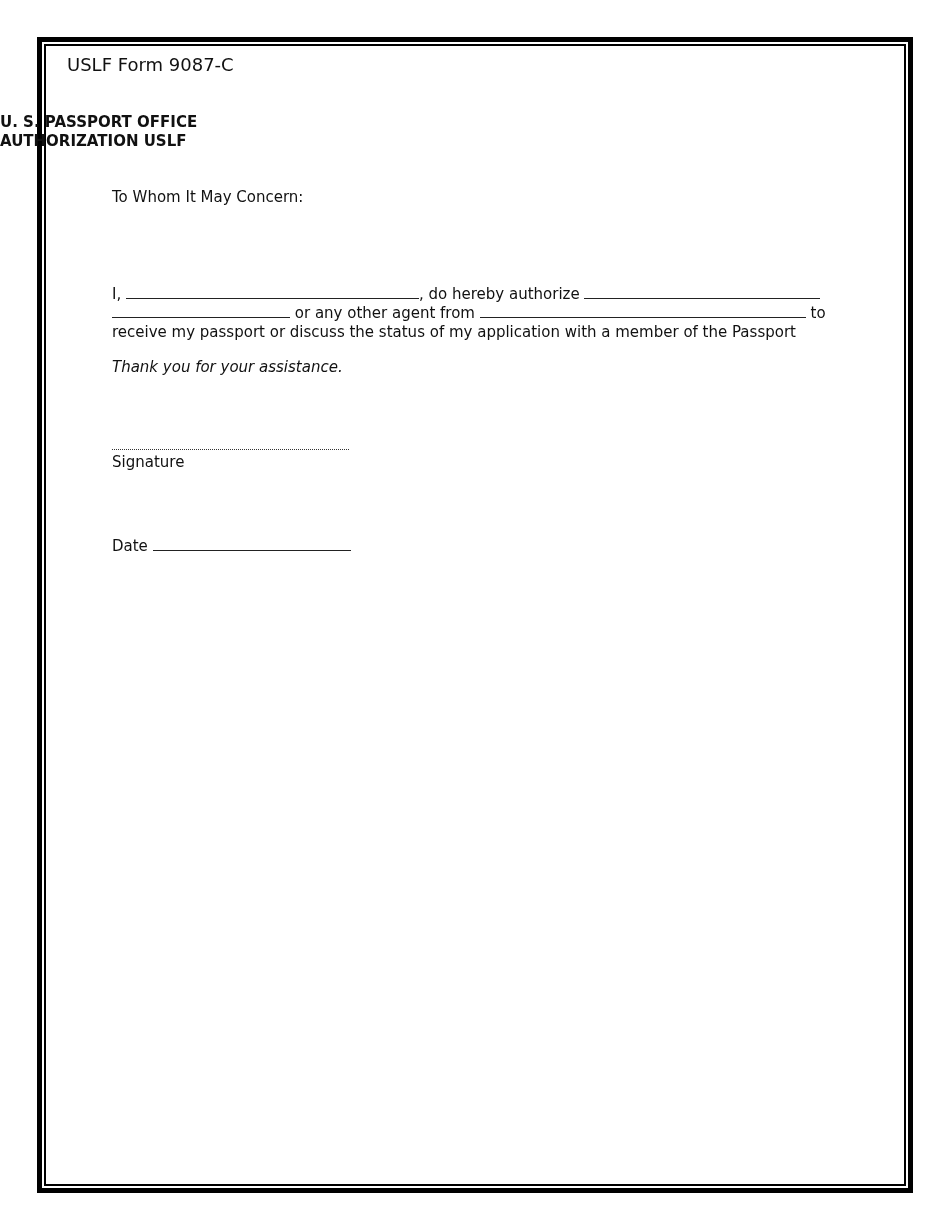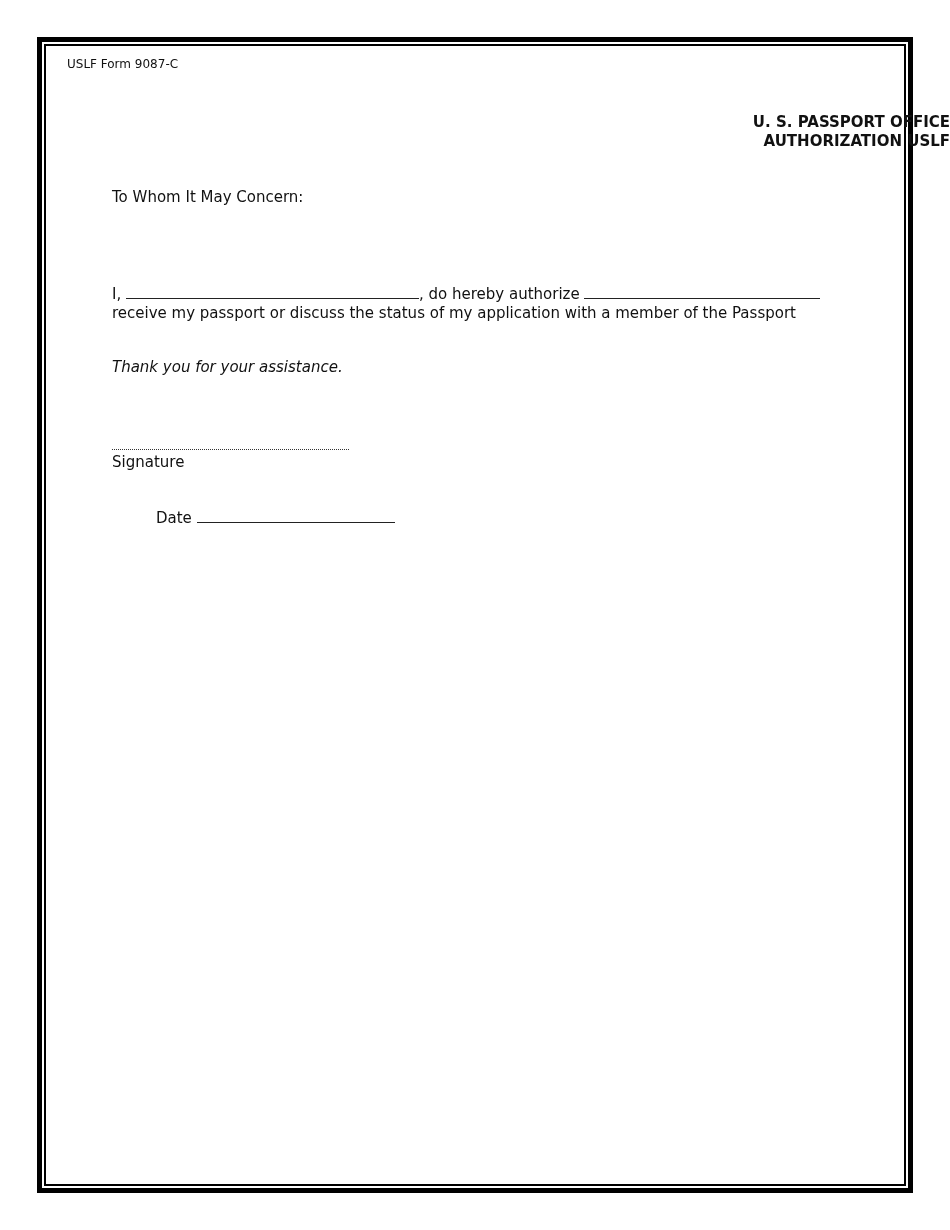--- a/index.html
+++ b/index.html
@@ -29,30 +29,30 @@
       left: 2px;
       top: 2px;
       right: 2px;
       bottom: 2px;
       border: 2px solid #000000;
     }
     .form-id {
       position: absolute;
       left: 67px;
       top: 57px;
-      font-size: 12px;
+      font-size: 18px;
       line-height: 15px;
       text-align: right;
     }
     .title-block {
       position: absolute;
       left: 0;
       width: 950px;
       top: 113px;
-      text-align: right;
+      text-align: left;
       font-weight: bold;
       font-size: 15px;
       line-height: 19px;
     }
     .body-text {
       position: absolute;
       left: 112px;
       font-size: 15px;
       line-height: 19px;
       white-space: nowrap;
@@ -69,40 +69,41 @@
     .thanks { top: 358px; font-style: italic; }
     .sig-line {
       position: absolute;
       left: 112px;
       top: 449px;
       width: 237px;
       border-bottom: 1px dotted #333;
       height: 0;
     }
     .sig-label { top: 453px; }
-    .date-row { top: 509px; margin-left: 44px; }
+    .date-row { top: 537px; }
   </style>
 </head>
 <body>
 
 <div class="page-border">
   <div class="page-border-inner"></div>
 </div>
 
 <div class="form-id">USLF Form 9087-C</div>
 
 <div class="title-block">
   <div>U. S. PASSPORT OFFICE</div>
   <div>AUTHORIZATION USLF</div>
 </div>
 
 <div class="body-text salutation">To Whom It May Concern:</div>
 
 <div class="body-text paragraph">
   <span class="line"><span>I,</span> <span class="blank" style="width:293px"></span><span>, do hereby authorize</span> <span class="blank" style="width:236px"></span></span>
+  <span class="line"><span class="blank" style="width:178px"></span> <span>or any other agent from</span> <span class="blank" style="width:326px"></span> <span>to</span></span>
   <span class="line">receive my passport or discuss the status of my application with a member of the Passport</span>
 </div>
 
 <div class="body-text thanks">Thank you for your assistance.</div>
 
 <div class="sig-line"></div>
 <div class="body-text sig-label">Signature</div>
 
 <div class="body-text date-row">
   <span>Date</span> <span class="blank" style="width:198px"></span>

